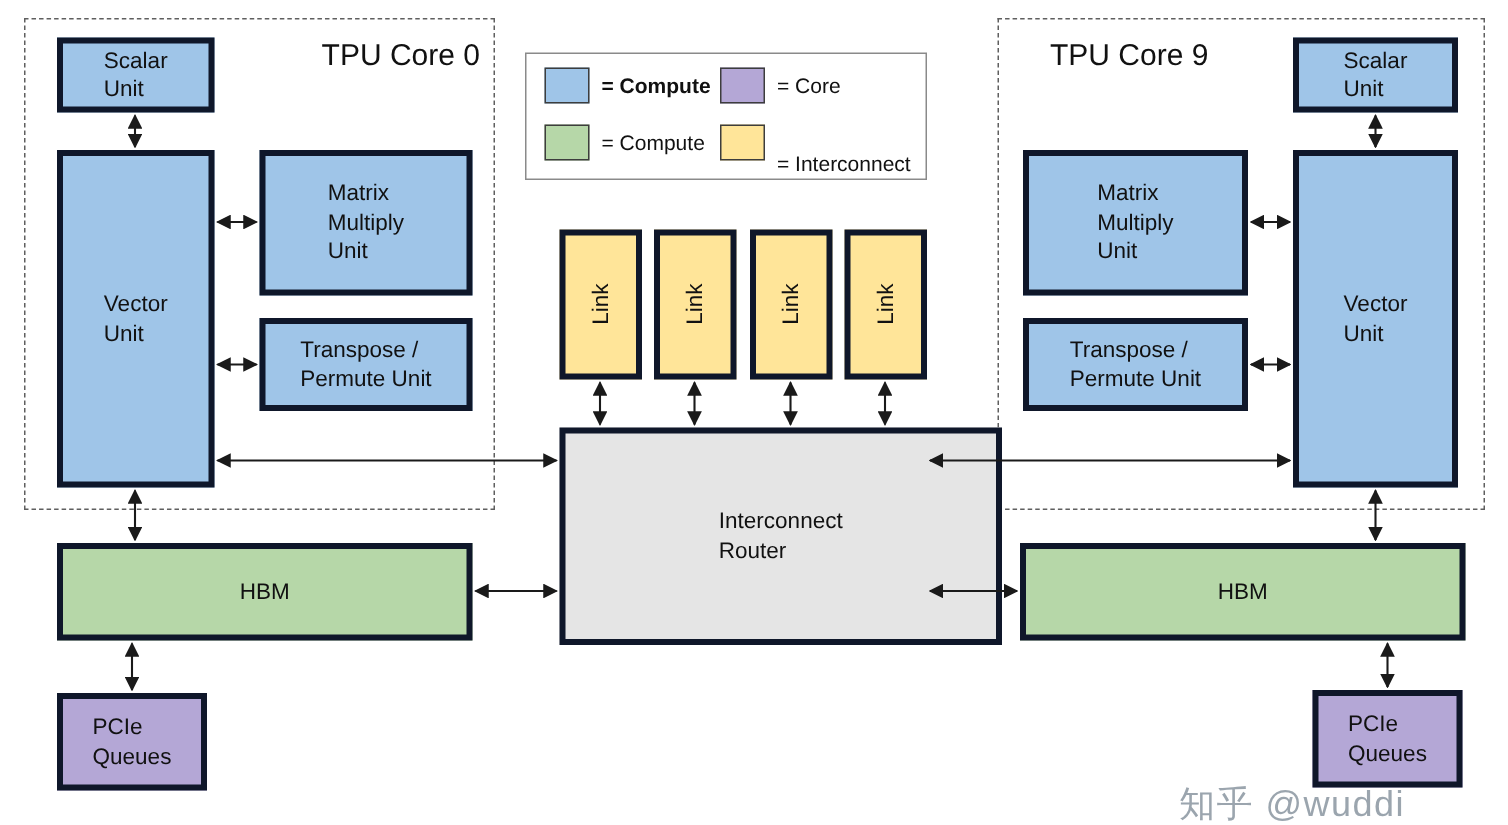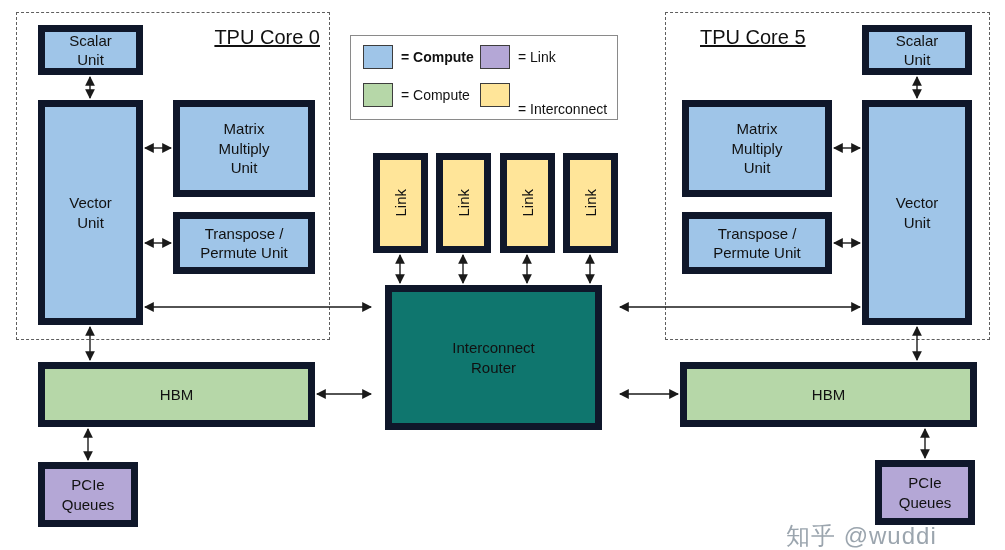--- a/index.html
+++ b/index.html
@@ -7,43 +7,42 @@
     position: relative;
     width: 1005px;
     height: 550px;
     background: #ffffff;
     font-family: "Liberation Sans", sans-serif;
     color: #111111;
     overflow: hidden;
   }
   .box {
     position: absolute;
-    border: 7px solid #0f172a;
+    border: 4px solid #0f172a;
     display: flex;
     align-items: center;
     justify-content: center;
-    text-align: center;
+    text-align: left;
     box-sizing: border-box;
   }
   .box-label {
     white-space: pre-line;
     font-size: 15px;
     line-height: 1.3;
   }
   .core-boundary {
     position: absolute;
     border: 1.5px dashed #5f5f5f;
     box-sizing: border-box;
     background: transparent;
   }
   .core-title {
     position: absolute;
     font-size: 20px;
     color: #111111;
-    text-decoration: underline;
   }
   .legend {
     position: absolute;
     border: 1px solid #8a8a8a;
     background: #ffffff;
     box-sizing: border-box;
   }
   .legend-swatch {
     position: absolute;
     width: 30px;
@@ -80,21 +79,21 @@
 </style>
 </head>
 <body>
 
 <div class="canvas">
 
   <div class="core-boundary" style="left:16px; top:12px; width:314px; height:328px;"></div>
   <div class="core-title" style="left:170px; top:26px; width:150px; text-align:right;">TPU Core 0</div>
 
   <div class="core-boundary" style="left:665px; top:12px; width:325px; height:328px;"></div>
-  <div class="core-title" style="left:700px; top:26px; width:160px; text-align:left;">TPU Core 5</div>
+  <div class="core-title" style="left:700px; top:26px; width:160px; text-align:left;">TPU Core 9</div>
 
   <div class="box" style="left: 38px; top: 25px; width: 105px; height: 50px; background-color: rgb(159, 197, 232);">
     <span class="box-label">Scalar
 Unit</span>
   </div>
   <div class="box" style="left: 38px; top: 100px; width: 105px; height: 225px; background-color: rgb(159, 197, 232);">
     <span class="box-label">Vector
 Unit</span>
   </div>
   <div class="box" style="left: 173px; top: 100px; width: 142px; height: 97px; background-color: rgb(159, 197, 232);">
@@ -145,30 +144,30 @@
   <div class="box link-box" style="left: 436px; top: 153px; width: 55px; height: 100px; background-color: rgb(255, 229, 153);">
     <span class="box-label">Link</span>
   </div>
   <div class="box link-box" style="left: 500px; top: 153px; width: 55px; height: 100px; background-color: rgb(255, 229, 153);">
     <span class="box-label">Link</span>
   </div>
   <div class="box link-box" style="left: 563px; top: 153px; width: 55px; height: 100px; background-color: rgb(255, 229, 153);">
     <span class="box-label">Link</span>
   </div>
 
-  <div class="box" style="left: 373px; top: 285px; width: 217px; height: 145px; background-color: #0f766e; margin-left: 12px;">
+  <div class="box" style="left: 373px; top: 285px; width: 295px; height: 145px; background-color: #e5e5e5;">
     <span class="box-label">Interconnect
 Router</span>
   </div>
 
   <div class="legend" style="left:350px; top:35px; width:268px; height:85px;"></div>
   <div class="legend-swatch" style="left: 363px; top: 45px; background-color: rgb(159, 197, 232);"></div>
   <div class="legend-label" style="left:401px; top:45px;font-weight:bold;">= Compute</div>
   <div class="legend-swatch" style="left: 480px; top: 45px; background-color: rgb(180, 167, 214);"></div>
-  <div class="legend-label" style="left:518px; top:45px;">= Link</div>
+  <div class="legend-label" style="left:518px; top:45px;">= Core</div>
   <div class="legend-swatch" style="left: 363px; top: 83px; background-color: rgb(182, 215, 168);"></div>
   <div class="legend-label" style="left:401px; top:83px;">= Compute</div>
   <div class="legend-swatch" style="left: 480px; top: 83px; background-color: rgb(255, 229, 153);"></div>
   <div class="legend-label" style="left:518px; top:97px;">= Interconnect</div>
 
   <svg class="arrow-layer" viewBox="0 0 1005 550">
     <defs>
       <marker id="arr" viewBox="0 0 10 10" refX="9" refY="5" markerWidth="7" markerHeight="7" orient="auto-start-reverse">
         <path d="M0,0 L10,5 L0,10 z" fill="#1a1a1a"></path>
       </marker>

